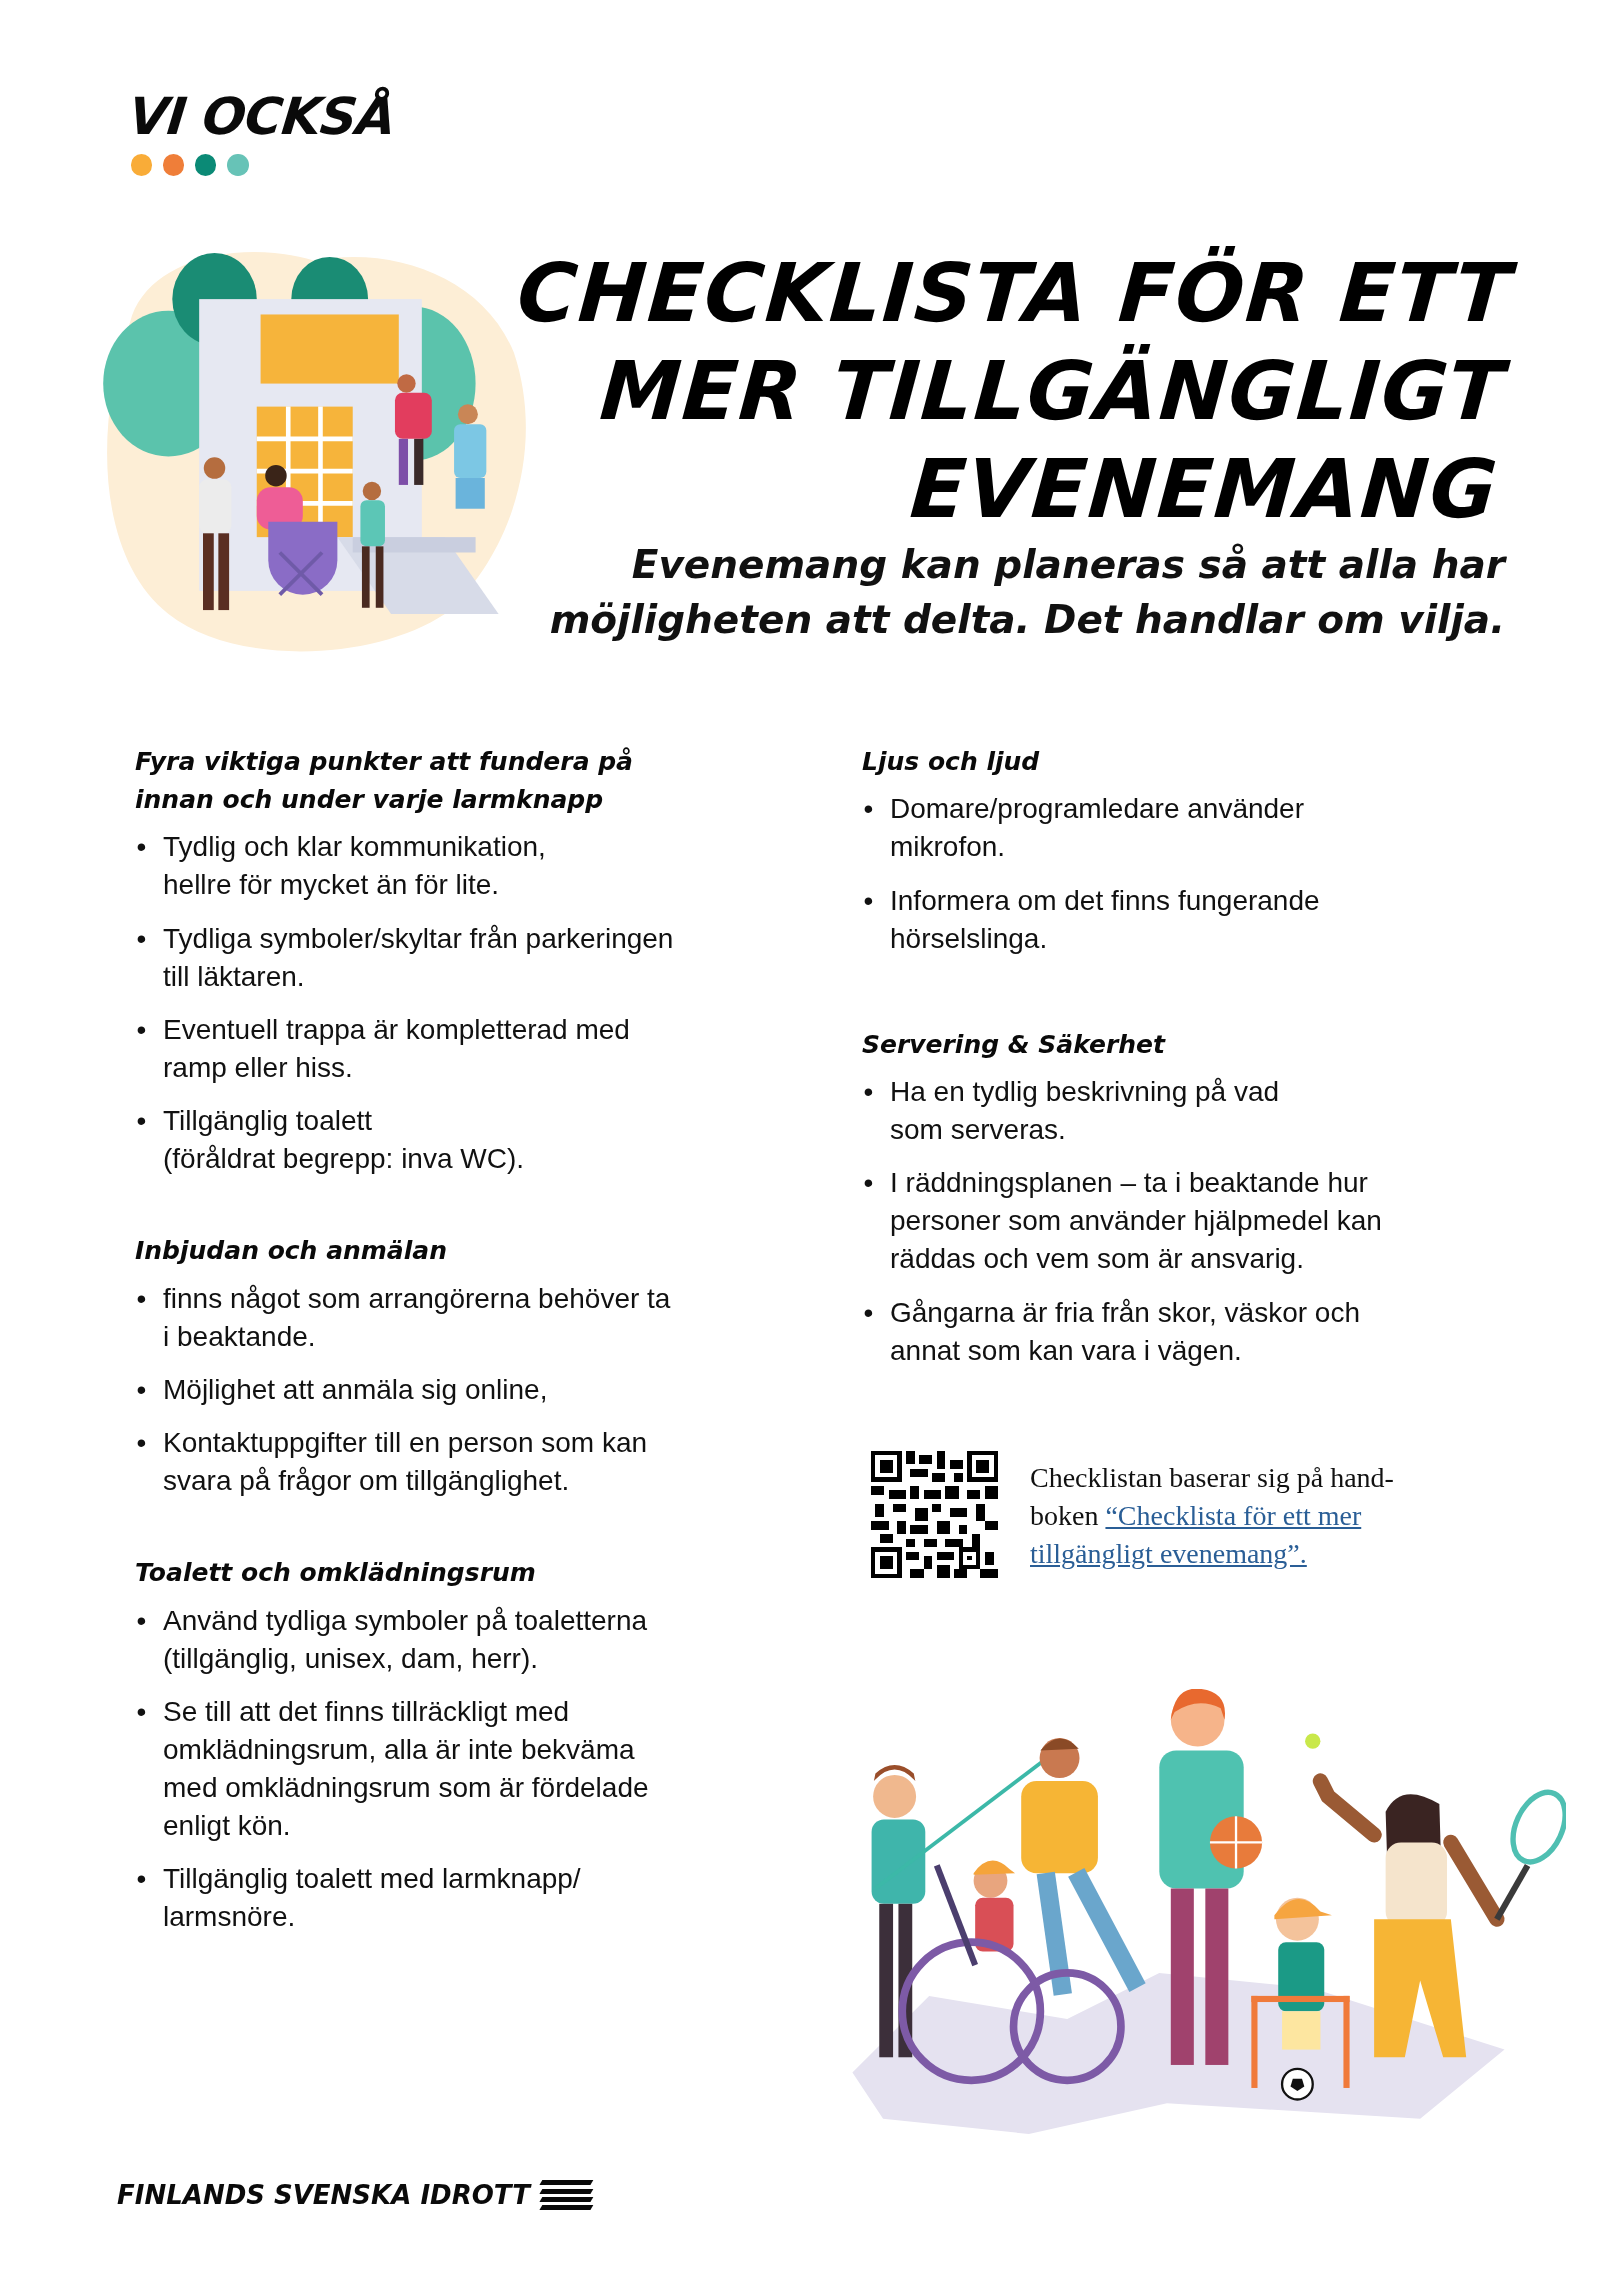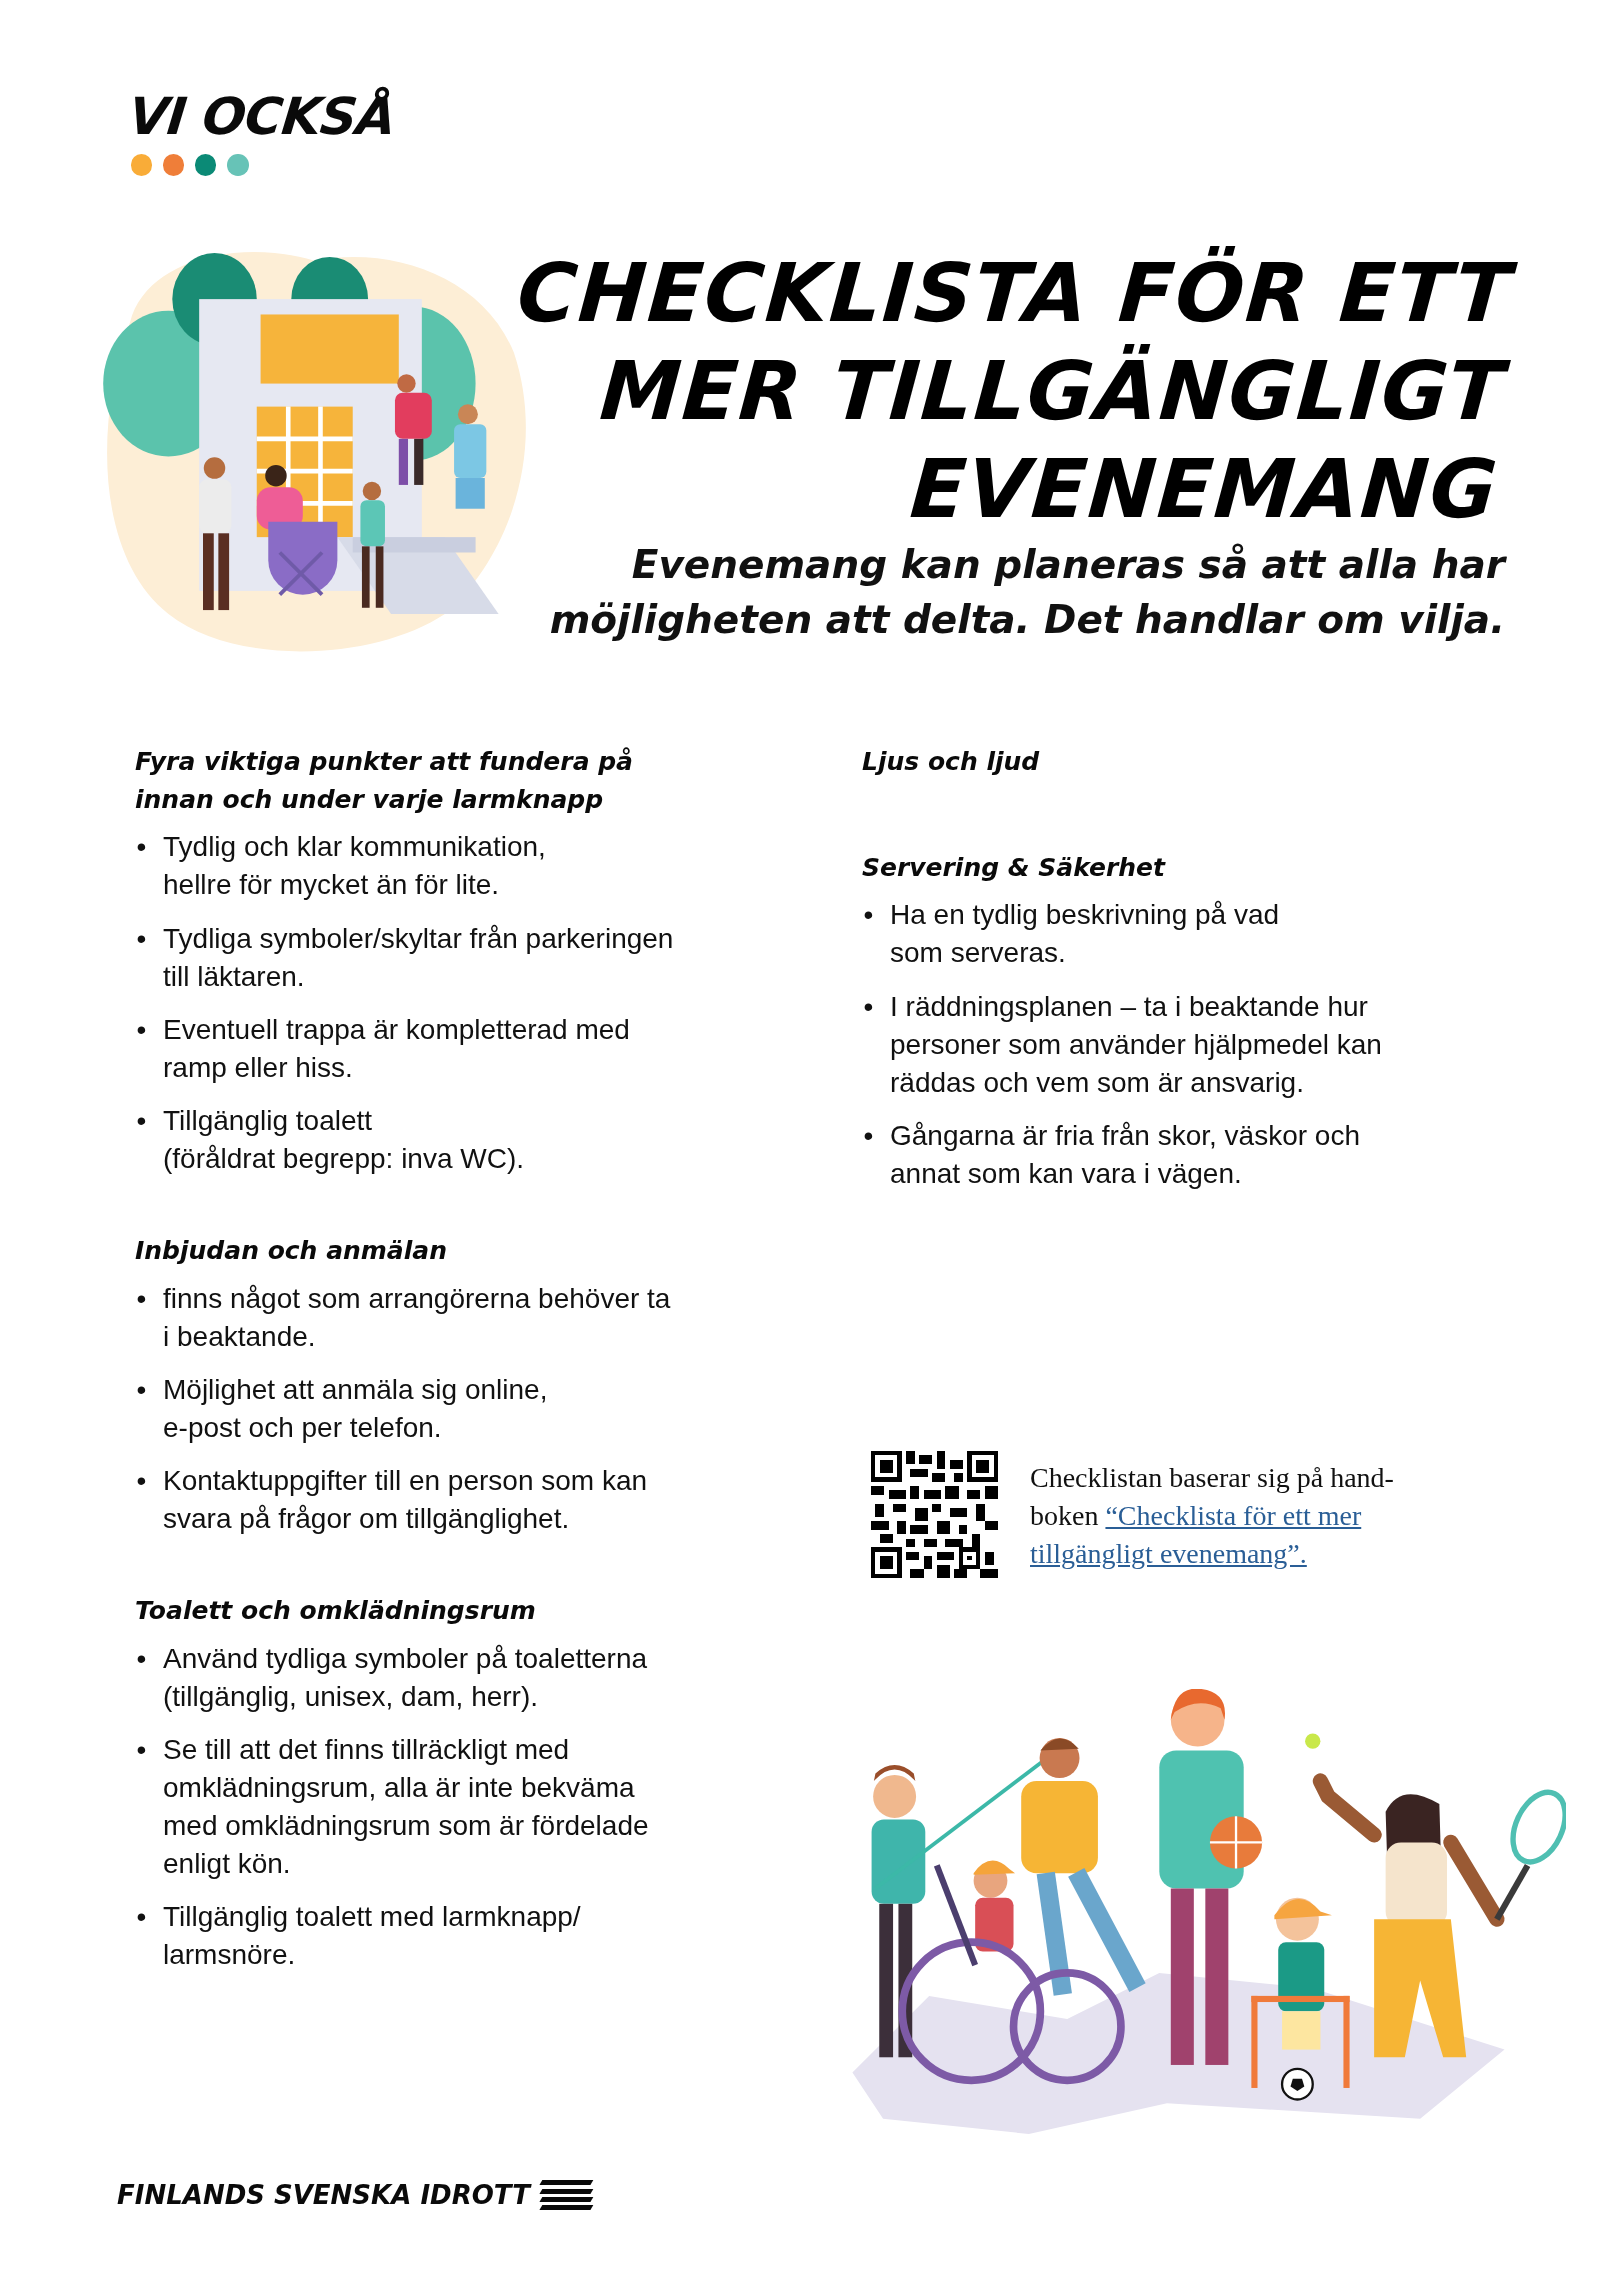--- a/index.html
+++ b/index.html
@@ -137,21 +137,20 @@
       <div class="section-title">
         <div>Inbjudan och anmälan</div>
       </div>
       <ul class="items">
         <li>
           <div>finns något som arrangörerna behöver ta</div>
           <div>i beaktande.</div>
         </li>
         <li>
           <div>Möjlighet att anmäla sig online,</div>
-          <div>e-post och per telefon.</div>
         </li>
         <li>
           <div>Kontaktuppgifter till en person som kan</div>
           <div>svara på frågor om tillgänglighet.</div>
         </li>
       </ul>
     </div>
     <div class="section">
       <div class="section-title">
         <div>Toalett och omklädningsrum</div>
@@ -173,20 +172,30 @@
         </li>
       </ul>
     </div>
   </div>
 
 <div class="col col-right" id="right-col">
     <div class="section" style="margin-bottom: 68px;">
       <div class="section-title">
         <div>Ljus och ljud</div>
       </div>
+      <ul class="items">
+        <li>
+          <div>Domare/programledare använder</div>
+          <div>mikrofon.</div>
+        </li>
+        <li>
+          <div>Informera om det finns fungerande</div>
+          <div>hörselslinga.</div>
+        </li>
+      </ul>
     </div>
     <div class="section">
       <div class="section-title">
         <div>Servering &amp; Säkerhet</div>
       </div>
       <ul class="items">
         <li>
           <div>Ha en tydlig beskrivning på vad</div>
           <div>som serveras.</div>
         </li>

